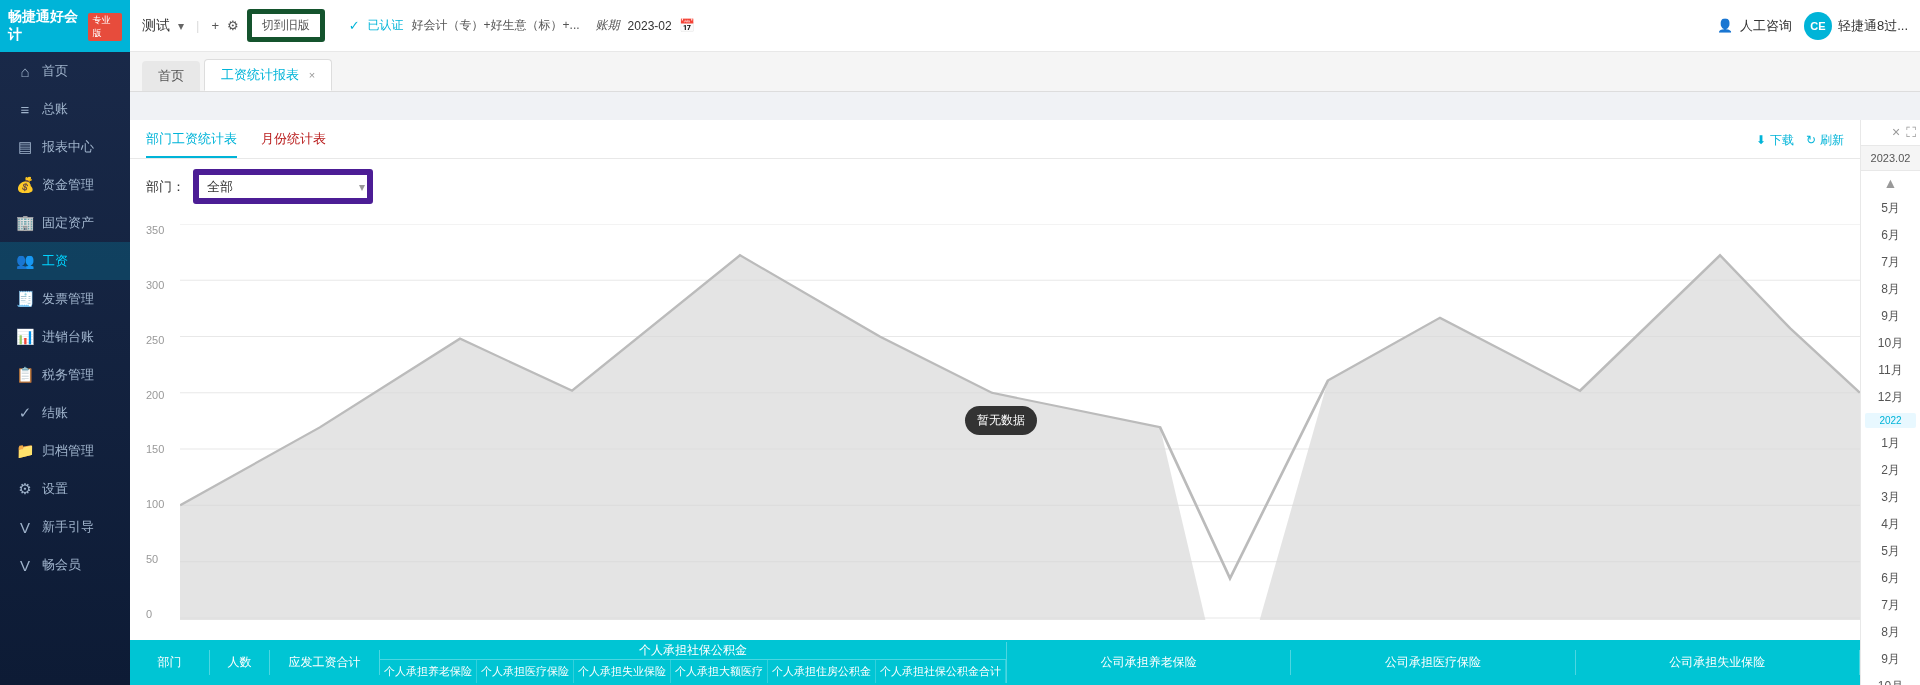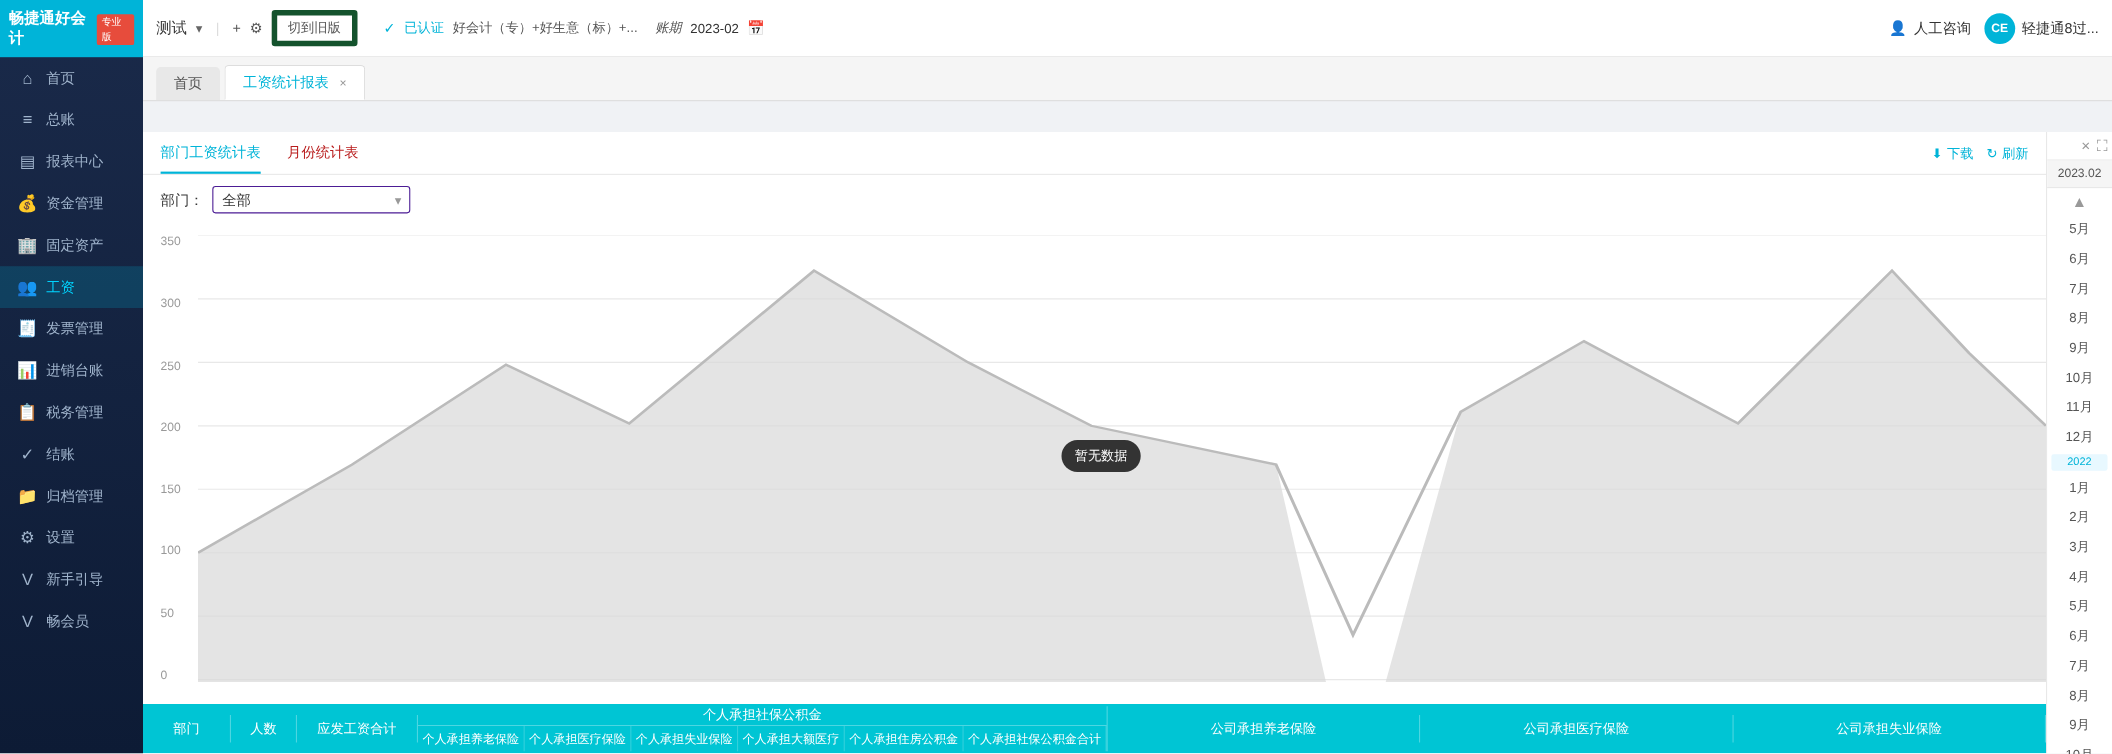--- a/index.html
+++ b/index.html
@@ -152,21 +152,21 @@
     
     .filter-bar {
       display: flex;
       align-items: center;
       padding: 10px 16px;
       gap: 8px;
       flex-shrink: 0;
     }
     .filter-label { font-size: 13px; color: #333; }
     .filter-select {
-      border: 1px solid #4c1d95;
+      border: 6px solid #4c1d95;
       padding: 4px 24px 4px 8px;
       border-radius: 3px;
       font-size: 13px;
       color: #333;
       background: white;
       width: 180px;
       cursor: pointer;
       appearance: none;
       position: relative;
     }

